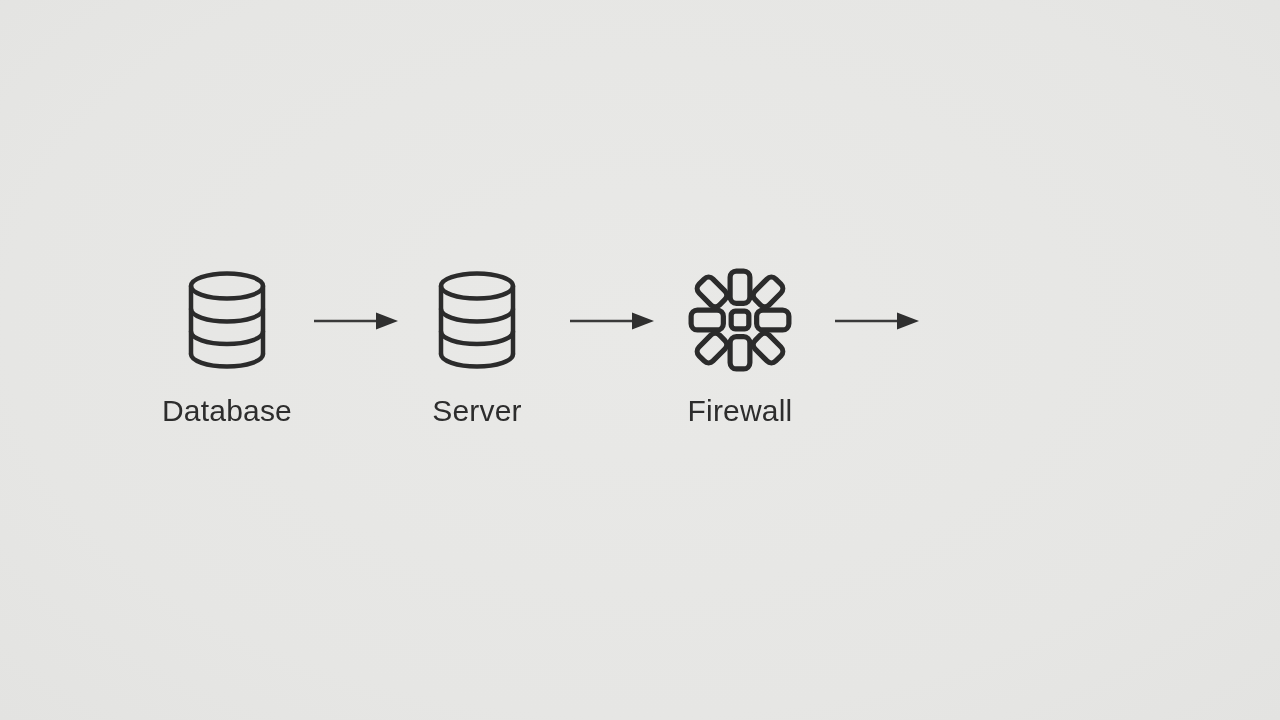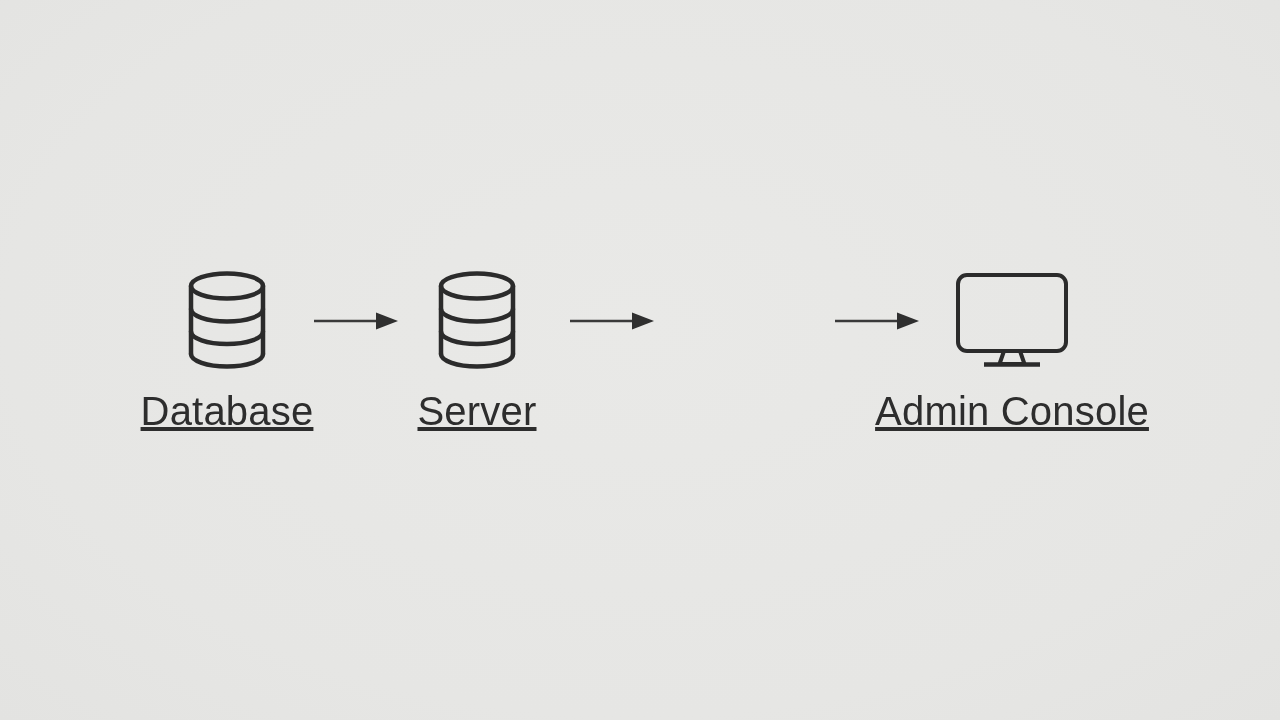--- a/index.html
+++ b/index.html
@@ -30,26 +30,25 @@
     align-items: center;
   }
   .node .iconbox {
     height: 108px;
     display: flex;
     align-items: center;
     justify-content: center;
   }
   .node .label {
     margin-top: 21px;
-    font-size: 40px;
+    font-size: 30px;
     line-height: 32px;
     color: #2d2d2d;
     letter-spacing: 0.2px;
     white-space: nowrap;
-    text-decoration: underline;
   }
   .node-database      { left: 112px; }
   .node-server        { left: 362px; }
   .node-firewall      { left: 625px; }
   .node-admin-console { left: 897px; }
 
   .arrow {
     position: absolute;
     top: 309px;
   }
@@ -99,32 +98,41 @@
     <div class="label">Server</div>
   </div>
 
   <div class="arrow arrow-2">
     <svg width="88" height="24" viewBox="0 0 88 24">
       <line x1="2" y1="12" x2="66" y2="12" stroke="#3a3a3a" stroke-width="2.5"></line>
       <polygon points="64,3.5 86,12 64,20.5" fill="#2f2f2f"></polygon>
     </svg>
   </div>
 
+  <div class="node node-firewall">
+    <div class="iconbox">
+      <svg width="104" height="104" viewBox="0 0 100 100" fill="none" stroke="#2b2b2b" stroke-width="5" stroke-linejoin="round">
+
+        <rect x="41.5" y="41.5" width="17" height="17" rx="4"></rect>
+
+        <rect x="40.5" y="3" width="19" height="31" rx="6"></rect>
+        <rect x="40.5" y="66" width="19" height="31" rx="6"></rect>
+        <rect x="3" y="40.5" width="31" height="19" rx="6"></rect>
+        <rect x="66" y="40.5" width="31" height="19" rx="6"></rect>
+
+        <rect x="13.5" y="9" width="19" height="28" rx="6" transform="rotate(-45 23 23)"></rect>
+        <rect x="67.5" y="9" width="19" height="28" rx="6" transform="rotate(45 77 23)"></rect>
+        <rect x="13.5" y="63" width="19" height="28" rx="6" transform="rotate(45 23 77)"></rect>
+        <rect x="67.5" y="63" width="19" height="28" rx="6" transform="rotate(-45 77 77)"></rect>
+      </svg>
+    </div>
+    <div class="label">Firewall</div>
+  </div>
 
   <div class="arrow arrow-3">
     <svg width="88" height="24" viewBox="0 0 88 24">
       <line x1="2" y1="12" x2="66" y2="12" stroke="#3a3a3a" stroke-width="2.5"></line>
       <polygon points="64,3.5 86,12 64,20.5" fill="#2f2f2f"></polygon>
     </svg>
   </div>
 
-  <div class="node node-admin-console">
-    <div class="iconbox">
-      <svg width="118" height="100" viewBox="0 0 118 100" fill="none" stroke="#2b2b2b" stroke-width="4" stroke-linejoin="round">
-        <rect x="5" y="5" width="108" height="76" rx="9"></rect>
-        <path d="M51 81 L46.5 94 L71.5 94 L67 81"></path>
-        <path d="M31 94.5 L87 94.5" stroke-width="4.5"></path>
-      </svg>
-    </div>
-    <div class="label">Admin Console</div>
-  </div>
 
 </div>
 
 </body></html>

